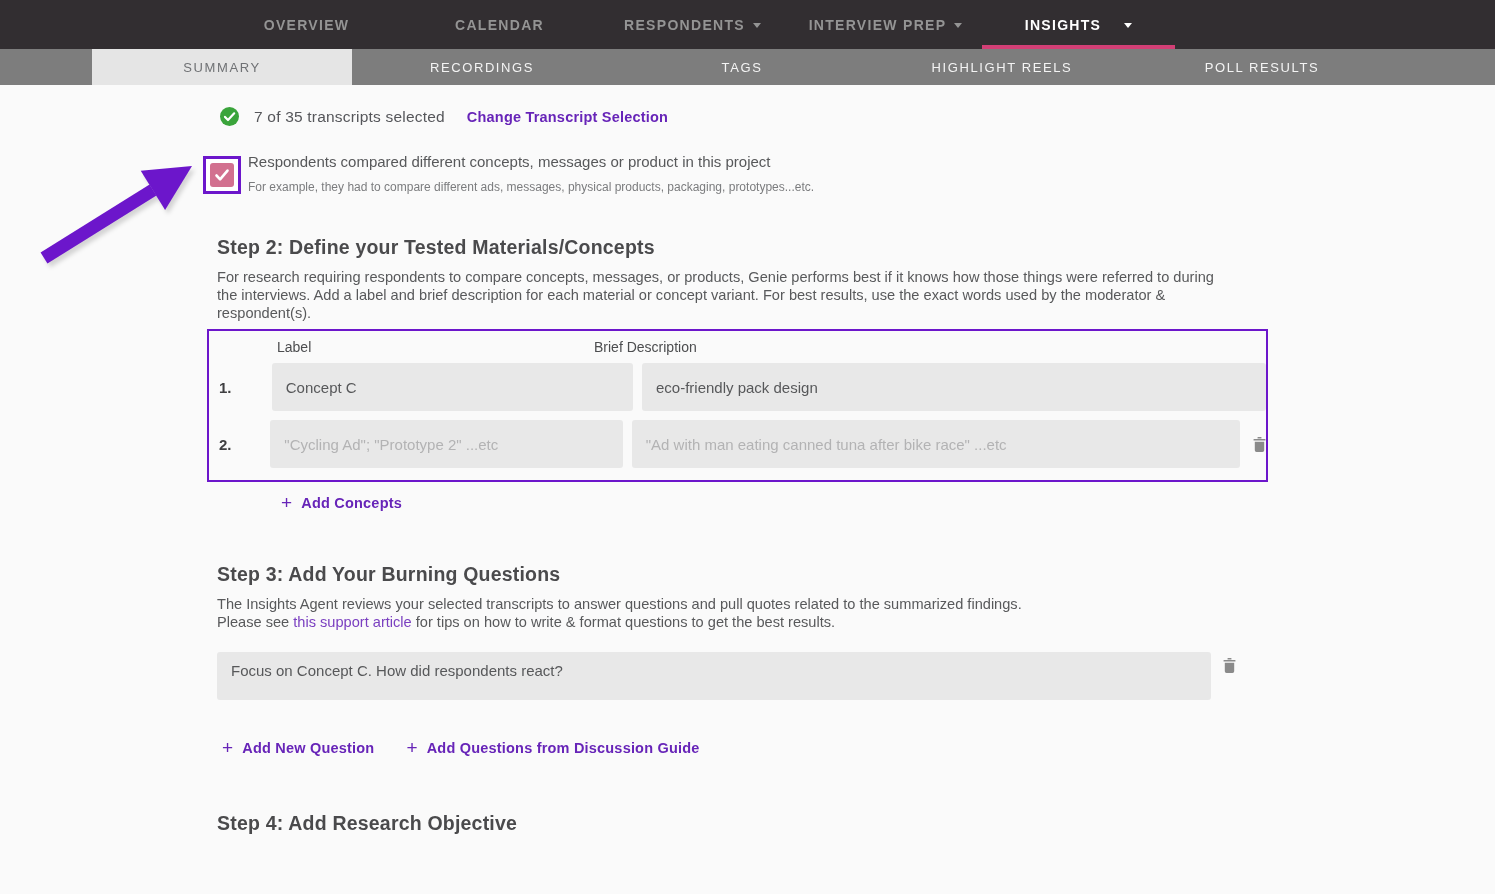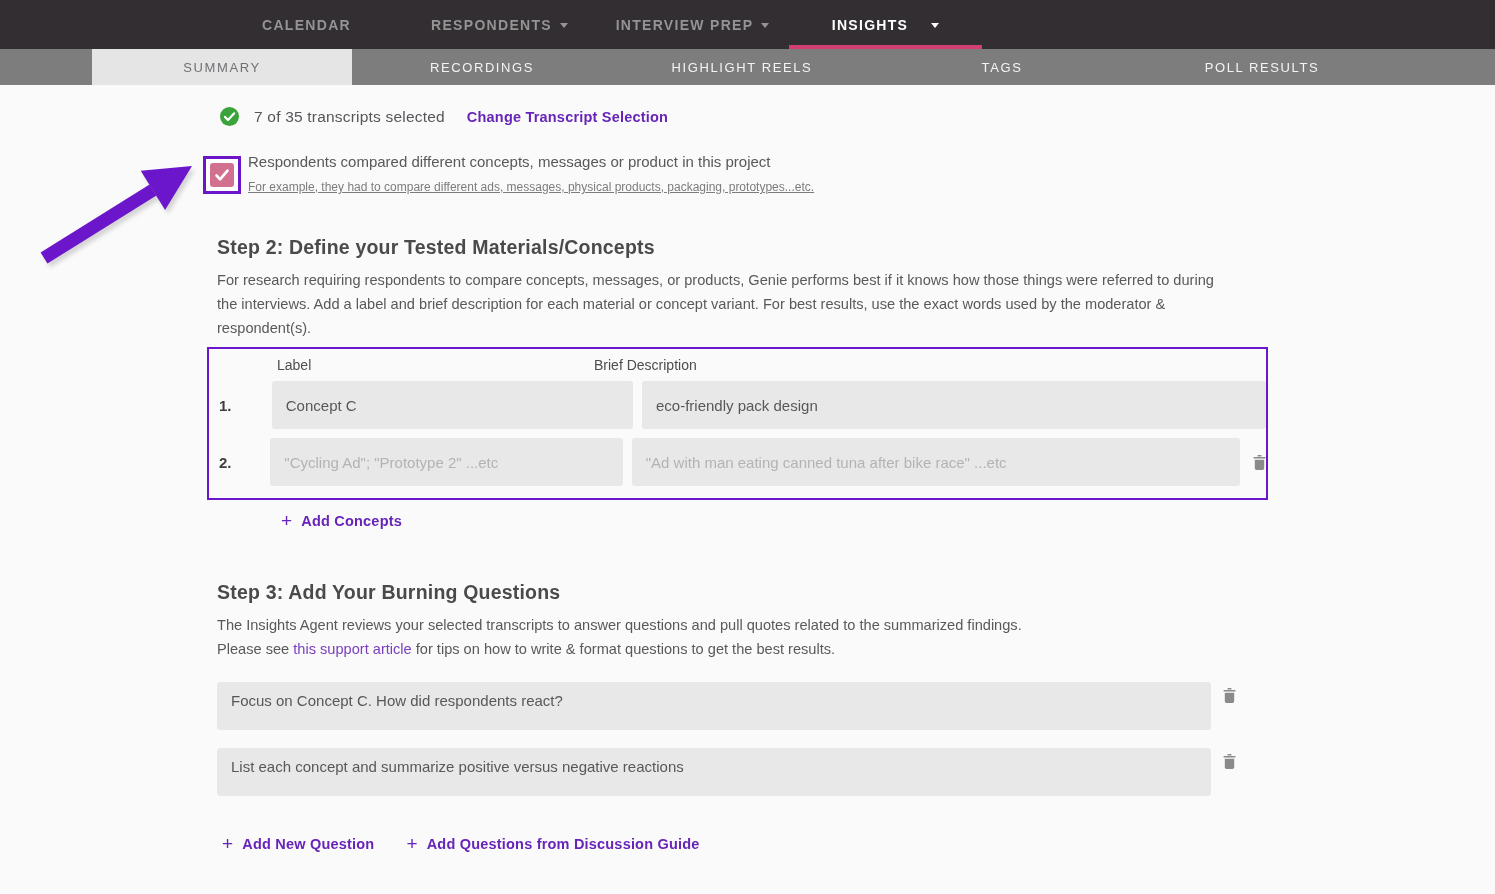--- a/index.html
+++ b/index.html
@@ -34,24 +34,24 @@
   .status-link { margin-left:22px; font-size:14.5px; font-weight:700; color:#6724b8;
     letter-spacing:0.2px; cursor:pointer; text-decoration:none; }
 
   .compare-row { margin-top:23px; display:flex; align-items:flex-end; }
   .anno-box { display:inline-flex; padding:4px; border:3px solid #6c16cb; margin-left:-14px;
     background:#fff; }
   .checkbox { width:24px; height:24px; background:#d2708f; border-radius:3px;
     display:flex; align-items:center; justify-content:center; cursor:pointer; }
   .compare-labels { margin-left:7px; margin-top:4px; }
   .compare-main { font-size:15px; color:#57585a; }
-  .compare-sub { font-size:12px; color:#7b7c7e; margin-top:10px;text-decoration:underline; }
+  .compare-sub { font-size:12px; color:#7b7c7e; margin-top:10px; }
 
   .step-title { font-size:19.5px; font-weight:600; color:#4a4a4c; letter-spacing:0.2px; }
-  .step-desc { font-size:14.6px; line-height:24px; color:#58595b; width:1000px; margin-top:9px; }
+  .step-desc { font-size:14.6px; line-height:18px; color:#58595b; width:1000px; margin-top:9px; }
   .inline-link { color:#7a3fc0; cursor:pointer; text-decoration:none; }
 
   .step2 { margin-top:42px; }
   .materials-box { margin-top:7px; margin-left:-10px; width:1061px; border:2px solid #6c16cb;
     background:#fafafa; padding:8px 0 12px 10px; }
   .mat-header { display:flex; font-size:14px; color:#4c4d4f; margin-bottom:8px; }
   .mat-header .h-spacer { width:54px; }
   .mat-header .h-label { width:307px; padding-left:4px; }
   .mat-header .h-desc { padding-left:14px; }
   .mat-row { display:flex; align-items:center; margin-bottom:9px; }
@@ -85,20 +85,23 @@
   
   .anno-arrow { position:absolute; left:34px; top:156px;
     filter:drop-shadow(3px 4px 2px rgba(0,0,0,0.15)); pointer-events:none; }
 </style>
 </head>
 <body>
 
 <header class="topnav">
   <nav>
     <div class="nav-item">
+      <span>OVERVIEW</span>
+    </div>
+    <div class="nav-item">
       <span>CALENDAR</span>
     </div>
     <div class="nav-item">
       <span>RESPONDENTS</span>
       <span class="caret"></span>
     </div>
     <div class="nav-item">
       <span>INTERVIEW PREP</span>
       <span class="caret"></span>
     </div>
@@ -112,24 +115,24 @@
 
 <div class="subnav">
   <div class="subnav-spacer"></div>
   <div class="subtab active">
     <span>SUMMARY</span>
   </div>
   <div class="subtab">
     <span>RECORDINGS</span>
   </div>
   <div class="subtab">
+    <span>TAGS</span>
+  </div>
+  <div class="subtab">
     <span>HIGHLIGHT REELS</span>
-  </div>
-  <div class="subtab">
-    <span>TAGS</span>
   </div>
   <div class="subtab">
     <span>POLL RESULTS</span>
   </div>
 </div>
 
 <main>
 
   <div class="status-row">
     <span class="check-circle">
@@ -203,30 +206,20 @@
       <textarea class="q-input" style="">Focus on Concept C. How did respondents react?</textarea>
       <button class="trash-btn">
         <svg width="13" height="15" viewBox="0 0 13 15">
           <rect x="4.5" y="0" width="4" height="1.6" rx="0.5" fill="#8a8a8a"></rect>
           <rect x="0.5" y="1.9" width="12" height="1.7" rx="0.5" fill="#8a8a8a"></rect>
           <path d="M1.8 4.7 h9.4 v8.5 a1.7 1.7 0 0 1 -1.7 1.7 h-6 a1.7 1.7 0 0 1 -1.7 -1.7 z" fill="#8a8a8a"></path>
         </svg>
       </button>
     </div>
 
-    <div class="q-row">
-      <textarea class="q-input" style="">List each concept and summarize positive versus negative reactions</textarea>
-      <button class="trash-btn">
-        <svg width="13" height="15" viewBox="0 0 13 15">
-          <rect x="4.5" y="0" width="4" height="1.6" rx="0.5" fill="#8a8a8a"></rect>
-          <rect x="0.5" y="1.9" width="12" height="1.7" rx="0.5" fill="#8a8a8a"></rect>
-          <path d="M1.8 4.7 h9.4 v8.5 a1.7 1.7 0 0 1 -1.7 1.7 h-6 a1.7 1.7 0 0 1 -1.7 -1.7 z" fill="#8a8a8a"></path>
-        </svg>
-      </button>
-    </div>
 
     <div class="add-question-row">
       <button class="add-link">
         <span class="plus">+</span>
         <span>Add New Question</span>
       </button>
       <button class="add-link">
         <span class="plus">+</span>
         <span>Add Questions from Discussion Guide</span>
       </button>

